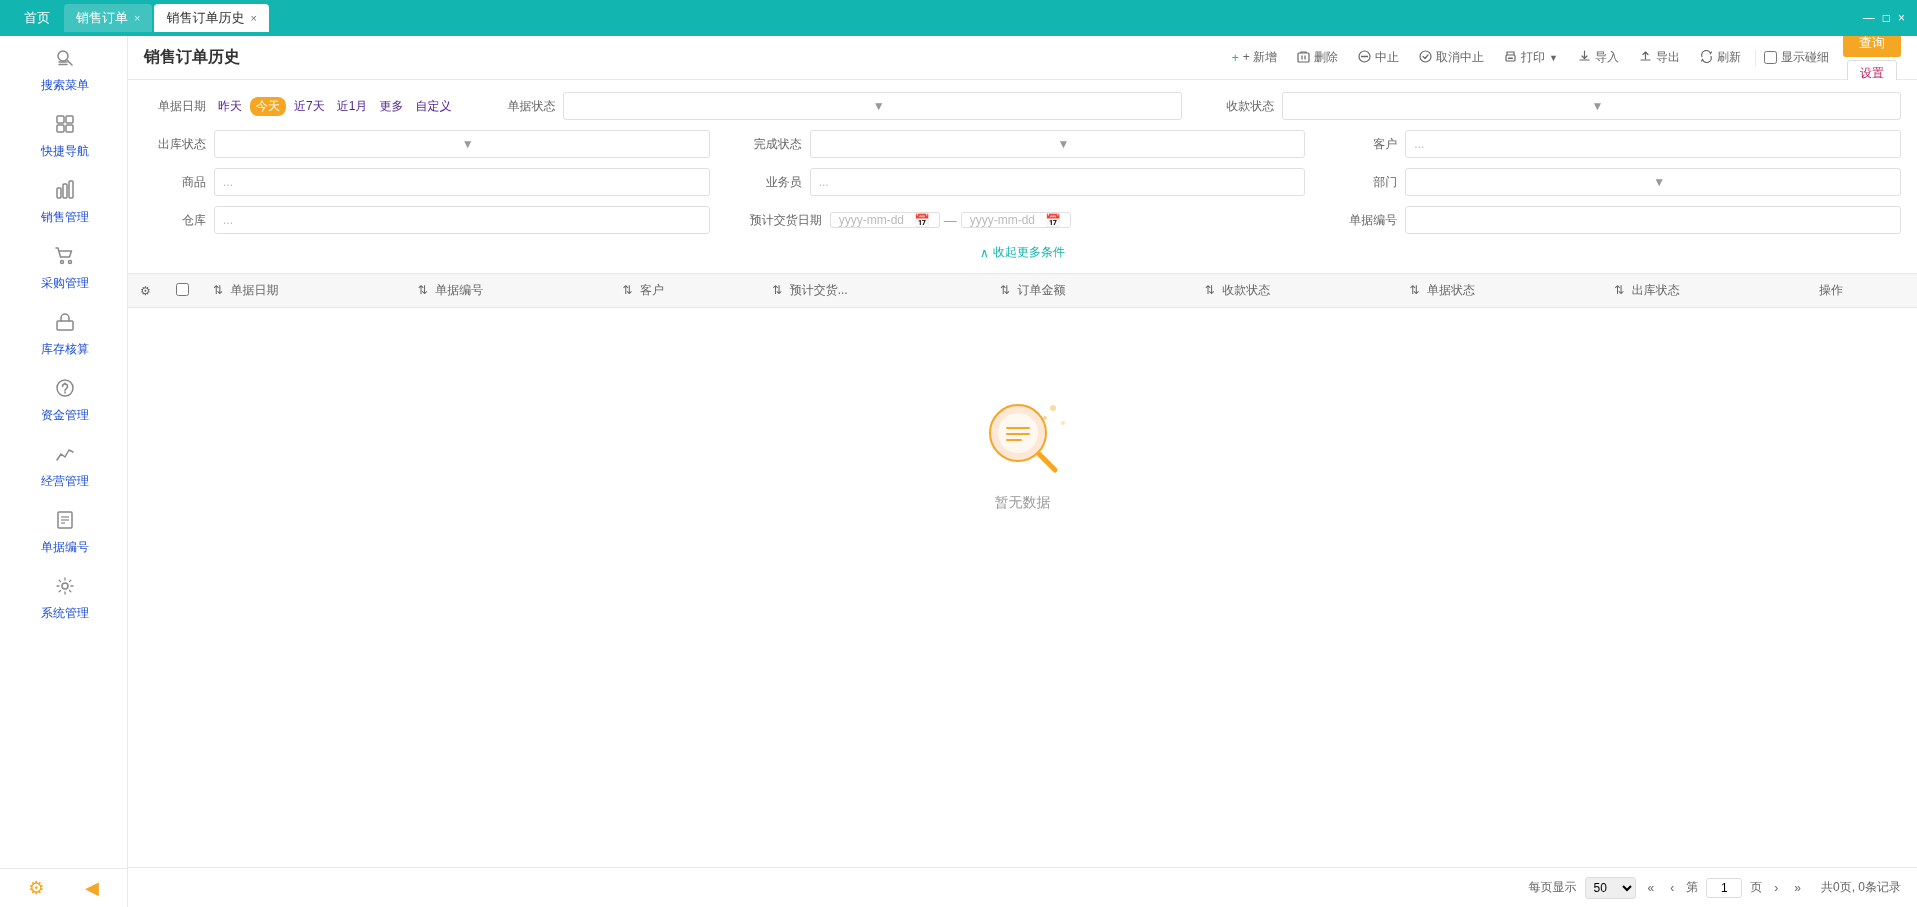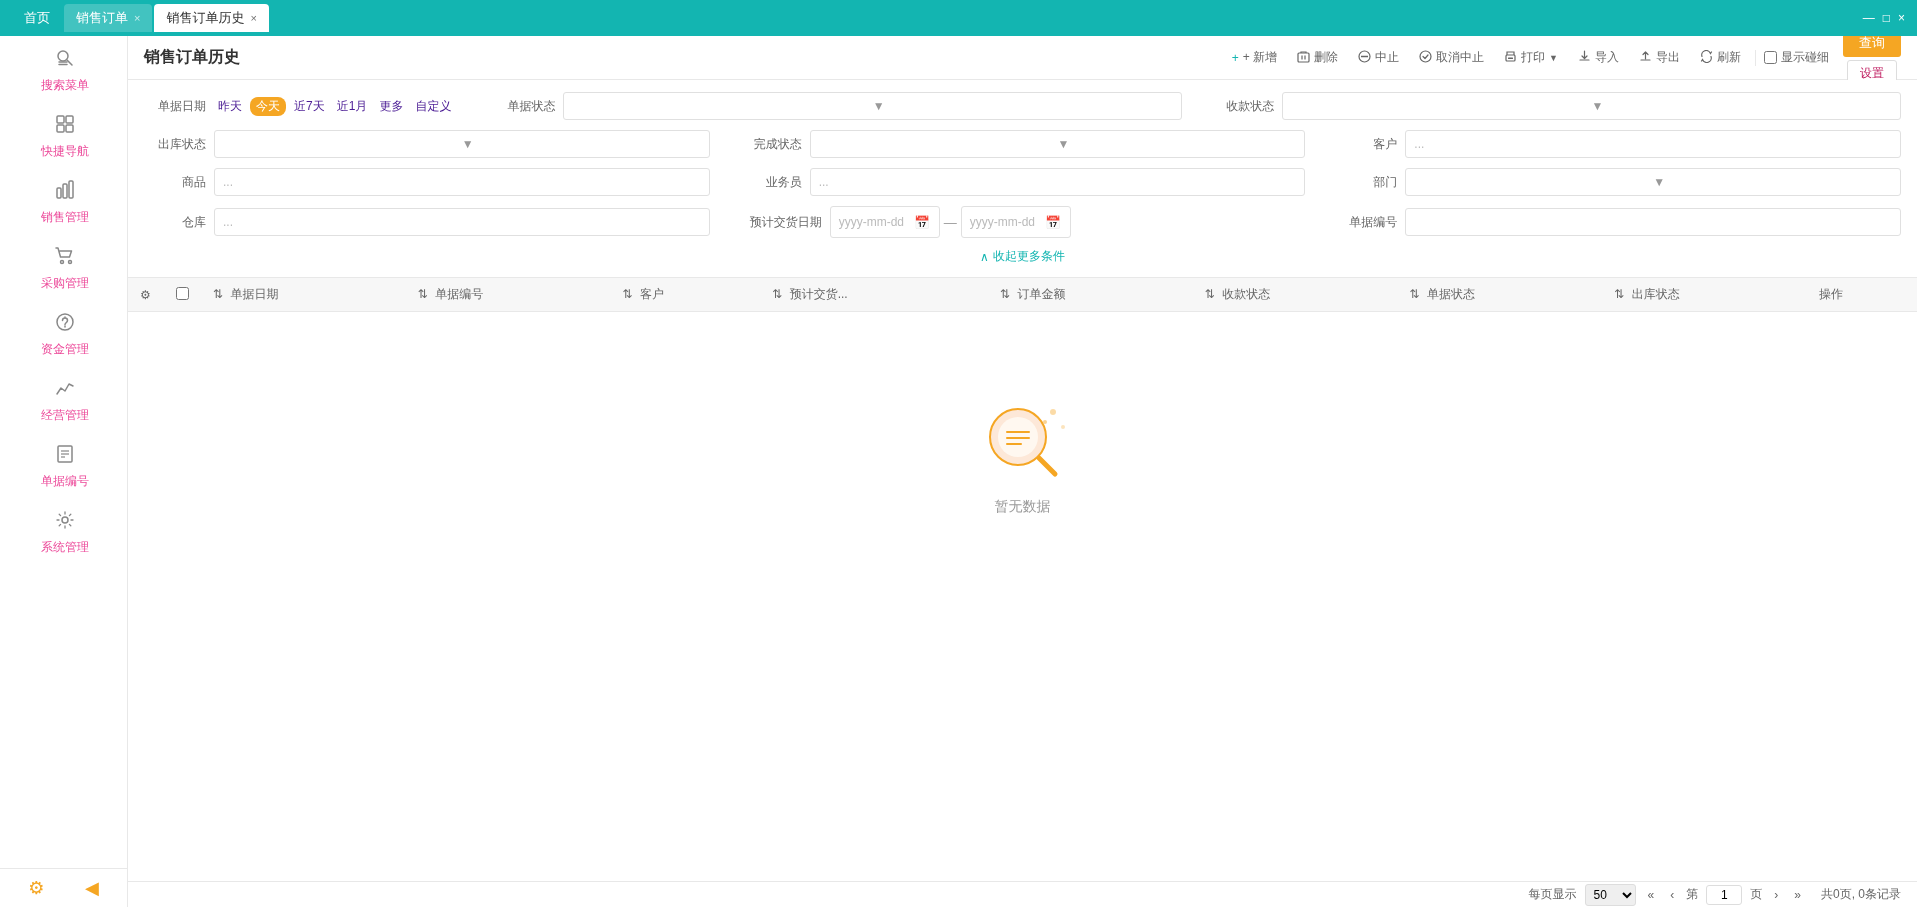--- a/index.html
+++ b/index.html
@@ -14,21 +14,21 @@
     .tab.inactive { background: rgba(255,255,255,0.2); color: #fff; }
     .tab-close { font-size: 11px; color: inherit; opacity: 0.7; cursor: pointer; }
     .top-bar-right { display: flex; align-items: center; gap: 8px; color: #fff; font-size: 12px; }
     .top-bar-right span { cursor: pointer; }
 
     
     .main-layout { display: flex; flex: 1; overflow: hidden; }
 
     
     .sidebar { width: 128px; background: #fff; border-right: 1px solid #e8e8e8; display: flex; flex-direction: column; flex-shrink: 0; }
-    .sidebar-item { display: flex; flex-direction: column; align-items: center; padding: 12px 0 8px; cursor: pointer; color: #ec4899; font-size: 12px; gap: 4px; border-left: 3px solid transparent; }
+    .sidebar-item { display: flex; flex-direction: column; align-items: center; padding: 12px 0 8px; cursor: pointer; color: #1d4ed8; font-size: 12px; gap: 4px; border-left: 3px solid transparent; }
     .sidebar-item .icon { font-size: 18px; }
     .sidebar-bottom { margin-top: auto; display: flex; align-items: center; justify-content: space-around; padding: 8px; border-top: 1px solid #e8e8e8; }
     .sidebar-bottom-btn { cursor: pointer; color: #f5a623; font-size: 18px; }
 
     
     .content { flex: 1; display: flex; flex-direction: column; overflow: hidden; background: #f5f5f5; }
 
     
     .page-header { background: #fff; padding: 0 16px; height: 44px; display: flex; align-items: center; justify-content: space-between; border-bottom: 1px solid #e8e8e8; flex-shrink: 0; }
     .page-title { font-size: 16px; font-weight: bold; color: #333; }
@@ -47,34 +47,34 @@
     .date-btns { display: flex; align-items: center; gap: 4px; margin-right: 8px; }
     .date-btn { font-size: 12px; color: #4c1d95; cursor: pointer; padding: 1px 4px; border-radius: 2px; }
     .date-btn.active { background: #f5a623; color: #fff; border-radius: 8px; padding: 1px 6px; }
     .select-field { display: flex; align-items: center; border: 1px solid #e0e0e0; border-radius: 3px; height: 28px; padding: 0 8px; min-width: 160px; cursor: pointer; background: #fff; }
     .select-field span { flex: 1; font-size: 12px; color: #999; }
     .select-arrow { color: #999; font-size: 10px; }
     .collapse-row { display: flex; justify-content: center; margin-top: 4px; }
     .collapse-btn { display: flex; align-items: center; gap: 4px; font-size: 12px; color: #13b5b1; cursor: pointer; }
     .input-field { border: 1px solid #e0e0e0; border-radius: 3px; height: 28px; padding: 0 8px; font-size: 12px; color: #999; min-width: 160px; display: flex; align-items: center; }
     .date-input-group { display: flex; align-items: center; gap: 4px; }
-    .date-input { border: 1px solid #e0e0e0; border-radius: 3px; height: 32px; padding: 0 8px; font-size: 12px; color: #bbb; width: 110px; display: flex; align-items: center; justify-content: space-between; }
+    .date-input { border: 1px solid #e0e0e0; border-radius: 3px; height: 16px; padding: 0 8px; font-size: 12px; color: #bbb; width: 110px; display: flex; align-items: center; justify-content: space-between; }
     .date-sep { color: #999; }
     .cal-icon { color: #13b5b1; font-size: 13px; }
 
     
     .table-area { flex: 1; overflow: auto; background: #fff; margin: 0; }
     .data-table { width: 100%; border-collapse: collapse; }
     .data-table th { background: #f7f7f7; border-bottom: 1px solid #e8e8e8; padding: 8px 12px; text-align: left; font-size: 12px; color: #666; font-weight: normal; white-space: nowrap; }
     .th-gear { width: 36px; }
     .th-check { width: 36px; }
     .empty-state { display: flex; flex-direction: column; align-items: center; justify-content: center; padding: 80px 0; }
 
     
-    .pagination { background: #fff; border-top: 1px solid #e8e8e8; height: 26px; display: flex; align-items: center; justify-content: flex-end; padding: 0 16px; gap: 8px; flex-shrink: 0; font-size: 12px; color: #666; }
+    .pagination { background: #fff; border-top: 1px solid #e8e8e8; height: 40px; display: flex; align-items: center; justify-content: flex-end; padding: 0 16px; gap: 8px; flex-shrink: 0; font-size: 12px; color: #666; }
     .page-select { border: 1px solid #ddd; border-radius: 3px; padding: 2px 4px; font-size: 12px; }
     .page-btn { cursor: pointer; color: #666; padding: 2px 4px; }
     .page-input { border: 1px solid #ddd; border-radius: 3px; width: 36px; text-align: center; padding: 2px; font-size: 12px; }
   </style>
 </head>
 <body>
 
 <div class="top-bar">
   <div class="top-bar-tabs">
     <div class="tab home">
@@ -133,20 +133,29 @@
     </div>
     <div class="sidebar-item">
       <span class="icon">
         <svg width="20" height="20" viewBox="0 0 20 20" fill="none">
           <circle cx="7" cy="16" r="1.5" stroke="#888" stroke-width="1.5"></circle>
           <circle cx="15" cy="16" r="1.5" stroke="#888" stroke-width="1.5"></circle>
           <path d="M1 2h2l2.5 9h9l2-6H5" stroke="#888" stroke-width="1.5" stroke-linecap="round" stroke-linejoin="round"></path>
         </svg>
       </span>
       <span>采购管理</span>
+    </div>
+    <div class="sidebar-item">
+      <span class="icon">
+        <svg width="20" height="20" viewBox="0 0 20 20" fill="none">
+          <rect x="2" y="9" width="16" height="9" rx="1" stroke="#888" stroke-width="1.5"></rect>
+          <path d="M6 9V6a4 4 0 0 1 8 0v3" stroke="#888" stroke-width="1.5" stroke-linecap="round"></path>
+        </svg>
+      </span>
+      <span>库存核算</span>
     </div>
     <div class="sidebar-item">
       <span class="icon">
         <svg width="20" height="20" viewBox="0 0 20 20" fill="none">
           <circle cx="10" cy="10" r="8" stroke="#888" stroke-width="1.5"></circle>
           <path d="M10 5v1M10 14v1M7.5 8.5a2.5 2.5 0 0 1 5 0c0 2-2.5 2.5-2.5 4" stroke="#888" stroke-width="1.5" stroke-linecap="round"></path>
         </svg>
       </span>
       <span>资金管理</span>
     </div>

